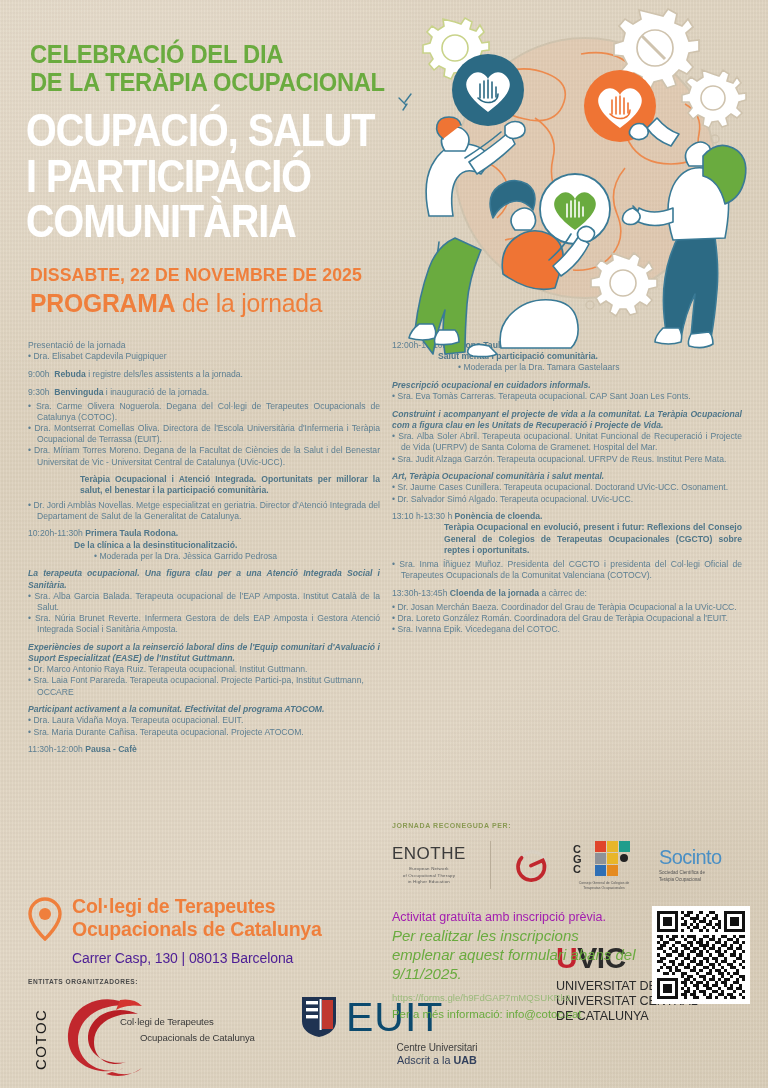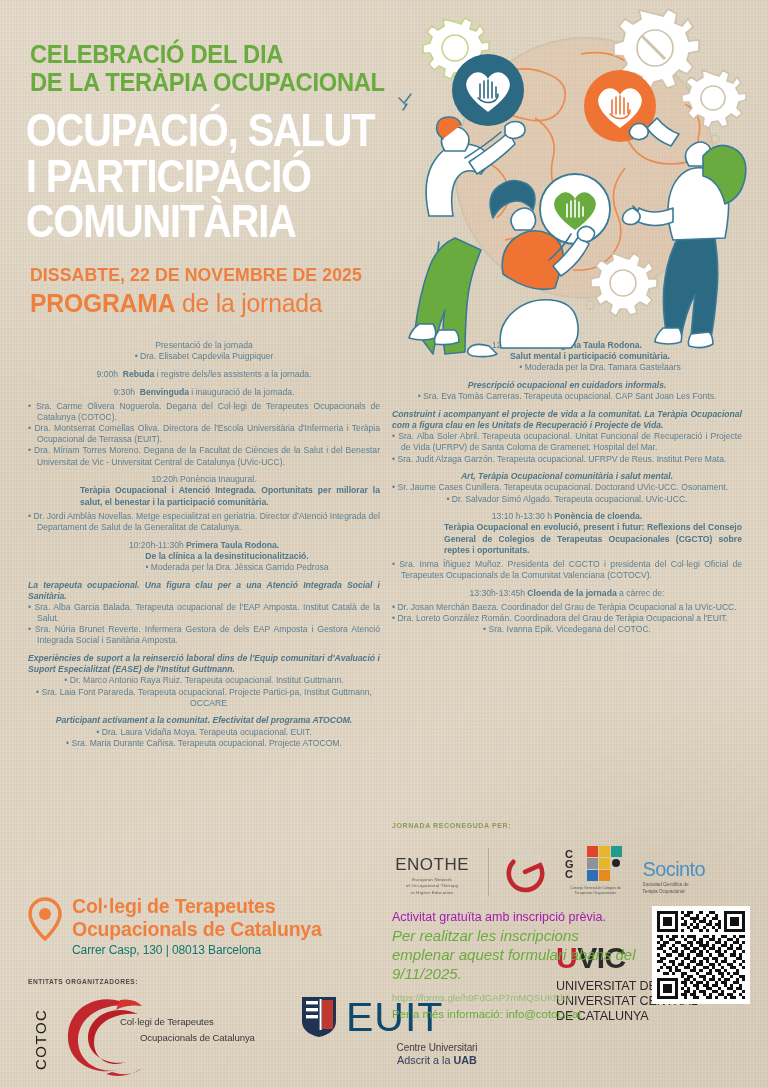--- a/index.html
+++ b/index.html
@@ -65,43 +65,43 @@
     position:absolute; top:340px;
     font-size:8.6px; line-height:1.30;
     color:#5d7f92;
   }
   .col-left  { left:28px;  width:352px; }
   .col-right { left:392px; width:350px; }
 
   .blk { margin-bottom:6.5px; }
   .blk.tight { margin-bottom:3px; }
   .ln { text-align:justify; }
-  .ln.nj { text-align:center; }
+  .ln.nj { text-align:left; }
   .b { font-weight:bold; color:#4f7689; }
   .it { font-style:italic; font-weight:bold; color:#4f7689; }
   .hang { padding-left:9px; text-indent:-9px; }
   .ind { padding-left:52px; }
   .ind2 { padding-left:66px; }
   .ind3 { padding-left:46px; }
   .time { color:#5d7f92; }
 
   
   .addr { position:absolute; left:28px; top:895px; z-index:5; }
   .addr-row { display:flex; align-items:flex-start; gap:10px; }
   .pin { width:34px; height:44px; flex:0 0 34px; margin-top:2px; }
   .addr-main { font-size:19.5px; line-height:1.16; color:#ef7f3c; font-weight:bold; letter-spacing:-0.2px; }
-  .addr-sub { font-size:12px; color:#0f766e; margin-top:2px; margin-left:44px; letter-spacing:-0.1px; }
+  .addr-sub { font-size:14px; color:#4c1d95; margin-top:9px; margin-left:44px; letter-spacing:-0.1px; }
 
   
   .reco-label {
     position:absolute; left:392px; top:822px;
     font-size:7px; font-weight:bold; letter-spacing:0.6px; color:#8a9a54;
   }
   .reco-row { position:absolute; left:392px; top:834px; width:330px; height:62px;
-              display:flex; align-items:flex-end; gap:16px; }
+              display:flex; align-items:center; gap:24px; }
   .enothe { display:flex; flex-direction:column; align-items:center; width:96px; }
   .enothe-word { font-size:17px; letter-spacing:0.5px; color:#3b3b3b; font-weight:400; }
   .enothe-sub { font-size:4.4px; color:#5a5a5a; text-align:center; line-height:1.45; margin-top:2px; letter-spacing:0.2px; }
   .vrule { width:1px; height:48px; background:#b9ad99; }
   .cgc-wrap { display:flex; flex-direction:column; align-items:center; width:74px; }
   .cgc-sub { font-size:3.5px; color:#555; text-align:center; line-height:1.4; margin-top:2px; }
   .socinto-wrap { display:flex; flex-direction:column; align-items:flex-start; width:95px; }
   .socinto-word { font-size:20px; color:#4a8fc4; letter-spacing:-0.6px; }
   .socinto-sub { font-size:4.6px; color:#555; line-height:1.5; margin-top:1px; }
 
@@ -286,21 +286,20 @@
       <div class="ln nj"><span class="time">9:30h</span>&nbsp;&nbsp;<span class="b">Benvinguda</span><span> i inauguració de la jornada.</span></div>
     </div>
 
     <div class="blk">
       <div class="ln hang">• Sra. Carme Olivera Noguerola. Degana del Col·legi de Terapeutes Ocupacionals de Catalunya (COTOC).</div>
       <div class="ln hang">• Dra. Montserrat Comellas Oliva. Directora de l'Escola Universitària d'Infermeria i Teràpia Ocupacional de Terrassa (EUIT).</div>
       <div class="ln hang">• Dra. Míriam Torres Moreno. Degana de la Facultat de Ciències de la Salut i del Benestar Universitat de Vic - Universitat Central de Catalunya (UVic-UCC).</div>
     </div>
 
     <div class="blk tight">
-      <div class="ln nj"><span class="time">10:20h</span><span> Ponència Inaugural.</span></div>
       <div class="ln b ind">Teràpia Ocupacional i Atenció Integrada. Oportunitats per millorar la salut, el benestar i la participació comunitària.</div>
     </div>
 
     <div class="blk">
       <div class="ln hang">• Dr. Jordi Amblàs Novellas. Metge especialitzat en geriatria. Director d'Atenció Integrada del Departament de Salut de la Generalitat de Catalunya.</div>
     </div>
 
     <div class="blk">
       <div class="ln nj"><span class="time">10:20h-11:30h</span><span class="b"> Primera Taula Rodona.</span></div>
       <div class="ln nj b ind3">De la clínica a la desinstitucionalització.</div>
@@ -318,20 +317,23 @@
       <div class="ln hang nj">• Dr. Marco Antonio Raya Ruiz. Terapeuta ocupacional. Institut Guttmann.</div>
       <div class="ln hang nj">• Sra. Laia Font Parareda. Terapeuta ocupacional. Projecte Partici-pa, Institut Guttmann, OCCARE</div>
     </div>
 
     <div class="blk">
       <div class="ln it nj">Participant activament a la comunitat. Efectivitat del programa ATOCOM.</div>
       <div class="ln hang nj">• Dra. Laura Vidaña Moya. Terapeuta ocupacional. EUIT.</div>
       <div class="ln hang nj">• Sra. Maria Durante Cañisa. Terapeuta ocupacional. Projecte ATOCOM.</div>
     </div>
 
+    <div class="blk">
+      <div class="ln nj"><span class="time">11:30h-12:00h</span><span class="b"> Pausa - Cafè</span></div>
+    </div>
   </div>
 
   <div class="col col-right">
 
     <div class="blk">
       <div class="ln nj"><span class="time">12:00h-13:10h</span><span class="b"> Segona Taula Rodona.</span></div>
       <div class="ln nj b ind3">Salut mental i participació comunitària.</div>
       <div class="ln nj ind2">• Moderada per la Dra. Tamara Gastelaars</div>
     </div>
 

